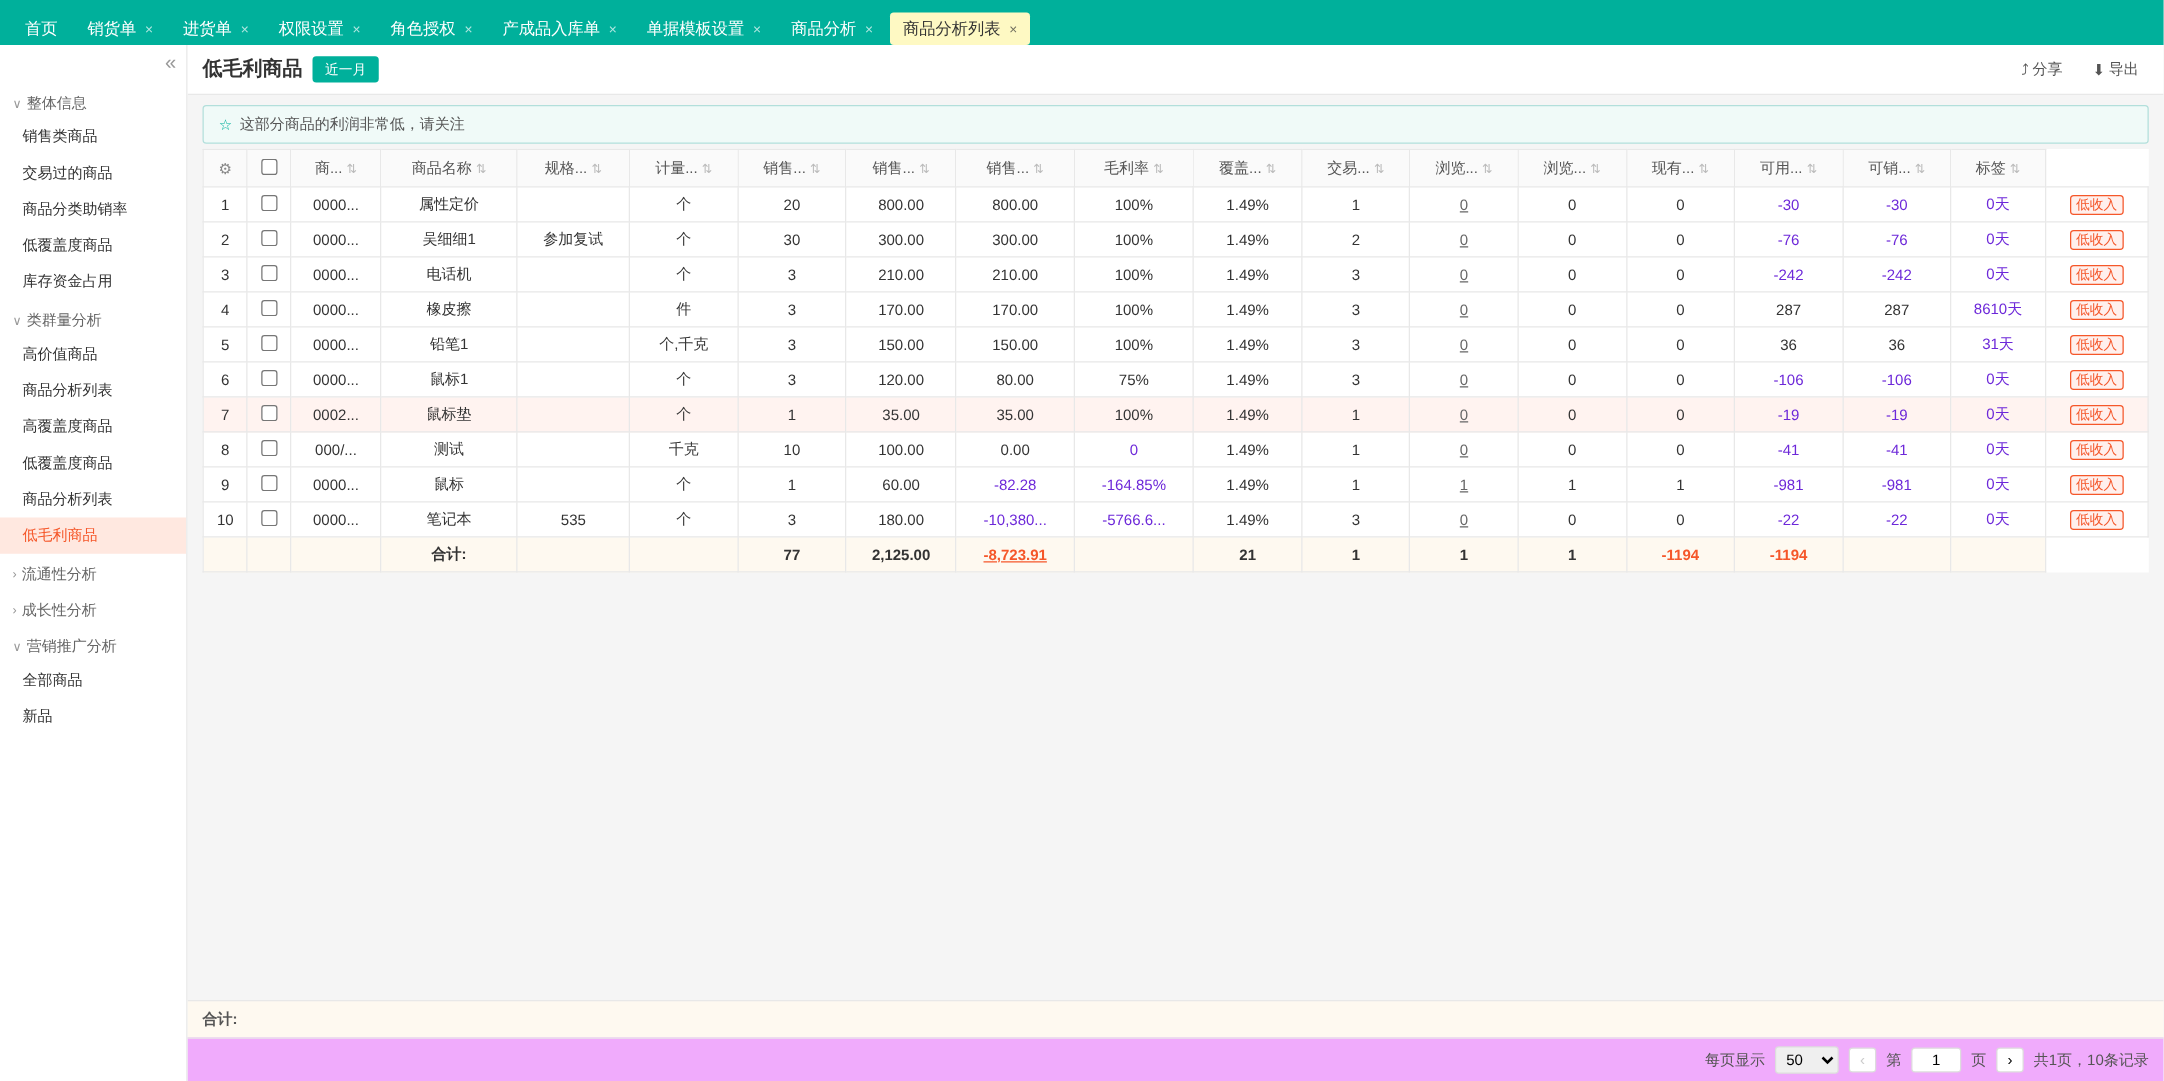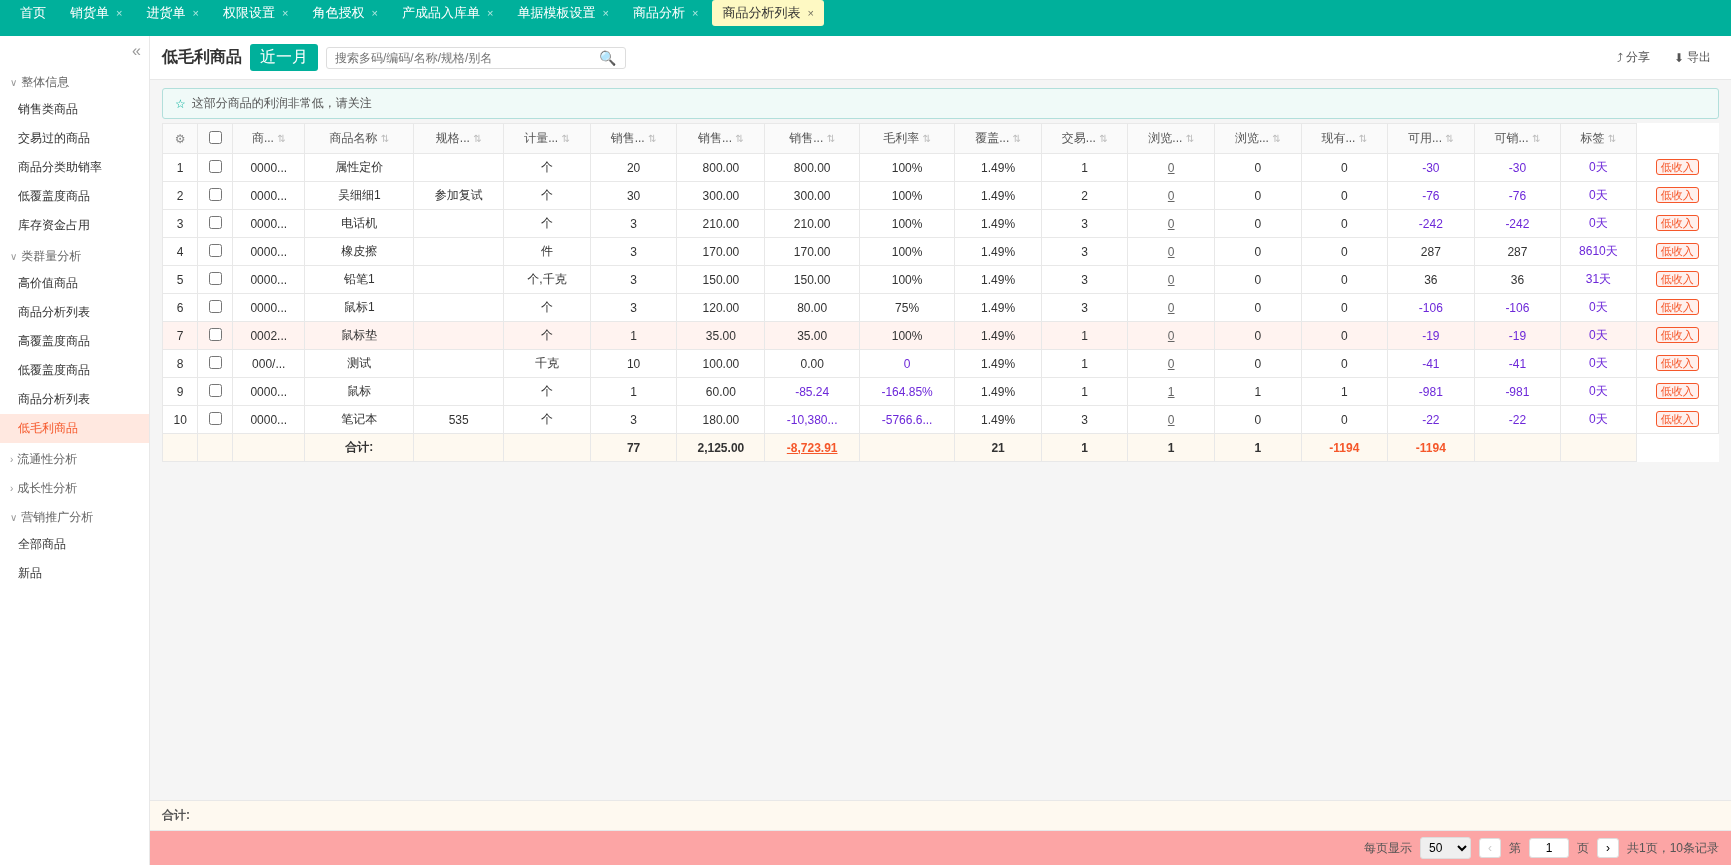--- a/index.html
+++ b/index.html
@@ -2,21 +2,21 @@
 <html><head>
   <meta charset="utf-8">
   <style>
     * { box-sizing: border-box; margin: 0; padding: 0; font-family: 'Microsoft YaHei', Arial, sans-serif; font-size: 12px; }
     body { background: #f5f5f5; overflow: hidden; }
 
     
     .top-nav {
       background: #00b09b;
       display: flex;
-      align-items: flex-start;
+      align-items: flex-end;
       height: 36px;
       padding: 0 10px;
       gap: 4px;
     }
     .nav-item {
       color: #fff;
       padding: 4px 10px;
       cursor: pointer;
       border-radius: 3px;
       white-space: nowrap;
@@ -78,21 +78,21 @@
       font-weight: bold;
       color: #333;
     }
     .filter-btn {
       background: #00b09b;
       color: #fff;
       border: none;
       border-radius: 3px;
       padding: 3px 10px;
       cursor: pointer;
-      font-size: 16px;
+      font-size: 11px;
     }
     .search-box {
       display: flex;
       align-items: center;
       border: 1px solid #ddd;
       border-radius: 3px;
       padding: 2px 8px;
       flex: 1;
       max-width: 300px;
       background: #fff;
@@ -193,21 +193,21 @@
       font-size: 12px;
     }
     .total-label { color: #555; font-weight: bold; }
 
     
     .pagination-bar {
       display: flex;
       align-items: center;
       justify-content: flex-end;
       padding: 6px 12px;
-      background: #fca5a5;
+      background: #f0abfc;
       border-top: 1px solid #e8e8e8;
       gap: 8px;
       font-size: 12px;
       color: #555;
     }
     .pagination-bar select {
       border: 1px solid #ddd;
       border-radius: 3px;
       padding: 2px 4px;
       font-size: 12px;
@@ -292,24 +292,20 @@
       </div>
       <div class="sidebar-item">全部商品</div>
       <div class="sidebar-item">新品</div>
     </div>
 
   <div class="content">
 
     <div class="content-header">
       <span class="page-title">低毛利商品</span>
       <button class="filter-btn">近一月</button>
-      <div class="search-box">
-        <input type="text" placeholder="搜索多码/编码/名称/规格/别名" style="">
-        <span class="search-icon">🔍</span>
-      </div>
       <div class="header-actions">
         <button class="action-btn">
           <span>⤴</span>
           <span>分享</span>
         </button>
         <button class="action-btn">
           <span>⬇</span>
           <span>导出</span>
         </button>
       </div>
@@ -516,21 +512,21 @@
             </tr>
             <tr>
               <td>9</td>
               <td><input type="checkbox" style=""></td>
               <td>0000...</td>
               <td>鼠标</td>
               <td></td>
               <td>个</td>
               <td>1</td>
               <td>60.00</td>
-              <td class="text-orange">-85.24</td>
+              <td class="text-orange">-82.28</td>
               <td class="text-orange">-164.85%</td>
               <td>1.49%</td>
               <td>1</td>
               <td class="text-link">1</td>
               <td>1</td>
               <td>1</td>
               <td class="text-orange">-981</td>
               <td class="text-orange">-981</td>
               <td class="text-orange">0天</td>
               <td><span class="tag-low-income">低收入</span></td>

